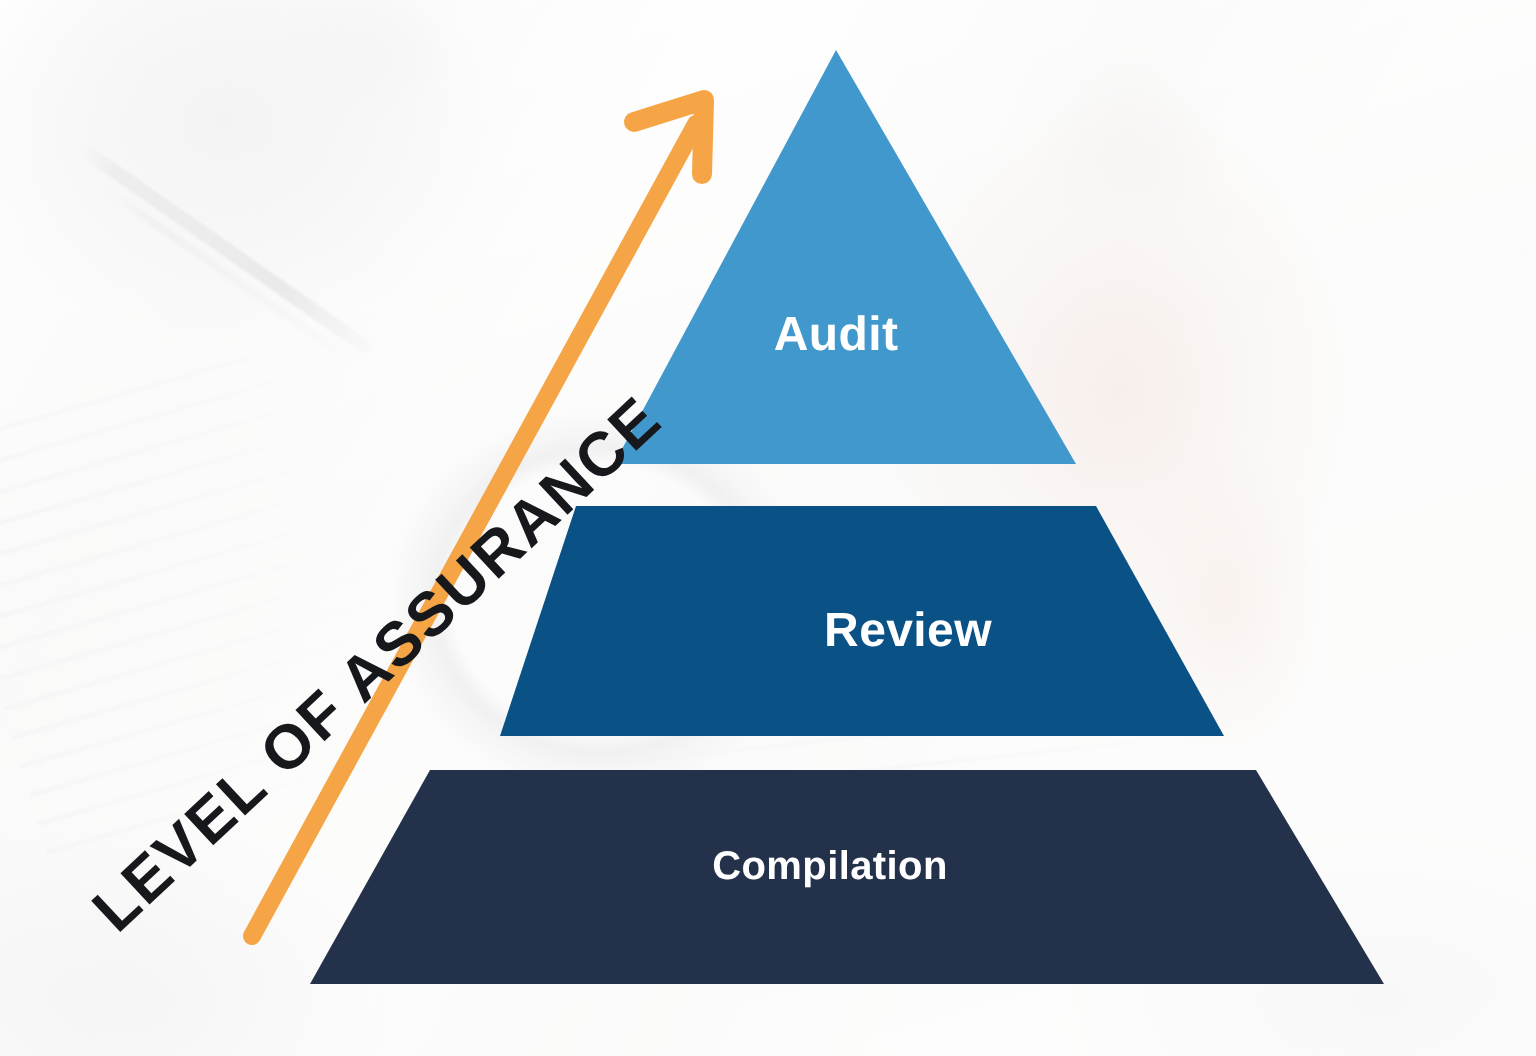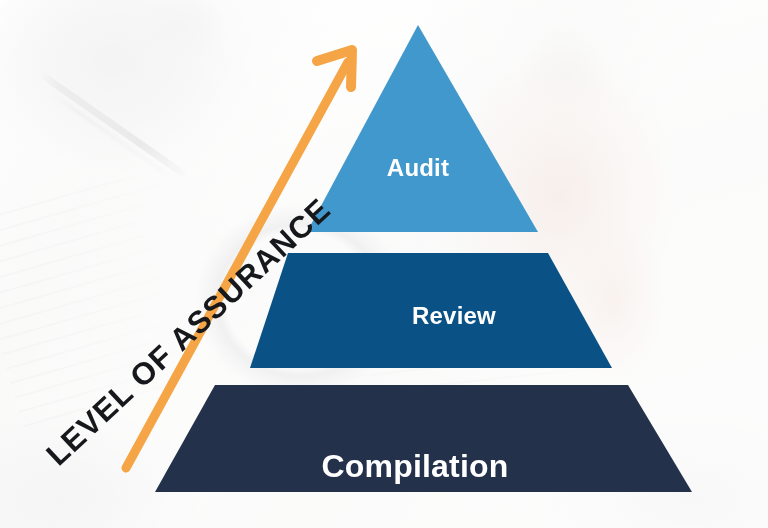--- a/index.html
+++ b/index.html
@@ -110,21 +110,21 @@
     color: #ffffff;
     font-weight: bold;
     letter-spacing: .2px;
     text-align: center;
     white-space: nowrap;
     transform: translate(-50%, -50%);
     pointer-events: none;
   }
   #label-audit       { left: 418px; top: 168px; font-size: 24px; }
   #label-review      { left: 418px; top: 316px; font-size: 24px; margin-left: 36px; }
-  #label-compilation { left: 415px; top: 466px; font-size: 32px; }
+  #label-compilation { left: 415px; top: 434px; font-size: 20px; }
 
   
   #assurance-text {
     position: absolute;
     left: 62px;
     top: 440px;
     transform-origin: left bottom;
     transform: rotate(-43deg);
     font-size: 31px;
     font-weight: bold;

